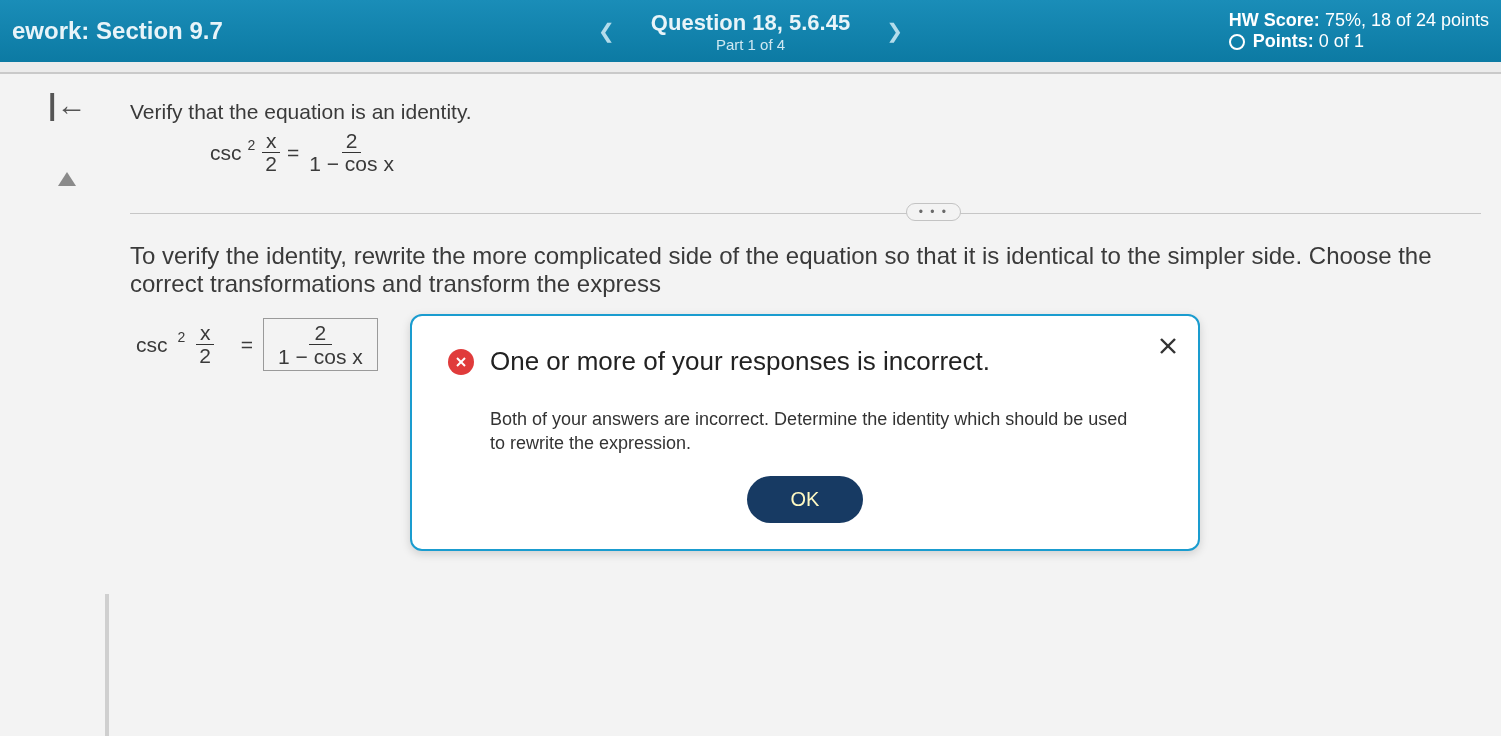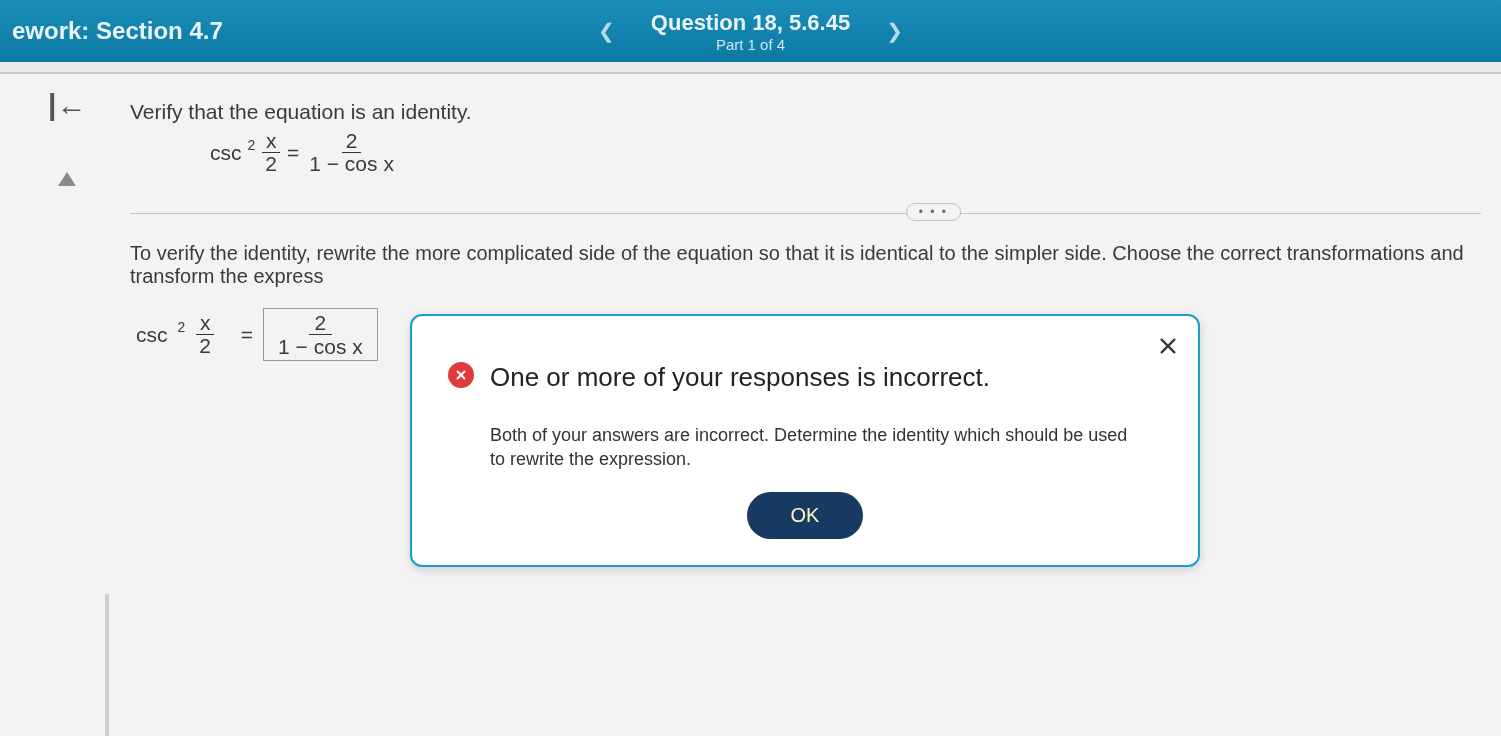--- a/index.html
+++ b/index.html
@@ -120,21 +120,21 @@
       top: -10px;
       background: #f3f3f3;
       border: 1px solid #c3c3c3;
       border-radius: 10px;
       padding: 1px 12px;
       font-size: 12px;
       color: #6a6a6a;
       letter-spacing: 2px;
       cursor: pointer;
     }
-    .instr { font-size: 20px; color: #3a3a3a; margin-bottom: 20px; }
+    .instr { font-size: 24px; color: #3a3a3a; margin-bottom: 20px; }
     .work-row {
       display: flex;
       align-items: center;
       gap: 10px;
       font-size: 21px;
       margin-left: 6px;
     }
     .answer-box {
       display: inline-flex;
       flex-direction: column;
@@ -171,23 +171,24 @@
       right: 20px;
       top: 16px;
       font-size: 26px;
       color: #333;
       cursor: pointer;
       background: none;
       border: none;
     }
     .modal-head {
       display: flex;
+      align-items: center;
       gap: 16px;
       margin-bottom: 30px;
-      margin-top: 20px;
+      margin-top: 4px;
     }
     .err-badge {
       width: 26px; height: 26px; border-radius: 50%;
       background: #e03b3b;
       display: flex; align-items: center; justify-content: center;
       flex: 0 0 auto;
     }
     .err-badge svg { width: 12px; height: 12px; }
     .modal-title { font-size: 26px; color: #222; }
     .modal-body { font-size: 18px; color: #333; margin-left: 42px; margin-bottom: 20px; line-height: 1.35; max-width: 640px; }
@@ -207,31 +208,44 @@
       top: 520px;
       width: 4px;
       height: 200px;
       background: #cfcfcf;
     }
   </style>
 </head>
 <body>
 
 <div class="header">
-  <div class="header-left">ework: Section 4.7</div>
+  <div class="header-left">ework: Section 9.7</div>
 
   <div class="header-center">
     <span class="nav-chevron">❮</span>
     <div class="question-block">
       <div class="question-title">Question 18, 5.6.45</div>
       <div class="question-sub">Part 1 of 4</div>
     </div>
     <span class="nav-chevron">❯</span>
   </div>
 
+  <div class="header-right">
+    <div class="hw-score">
+      <span>HW Score:</span>
+      <span class="val">75%, 18 of 24 points</span>
+    </div>
+    <div class="points-line">
+      <span class="circle-icon"></span>
+      <span>
+        <b>Points:</b>
+        <span>0 of 1</span>
+      </span>
+    </div>
+  </div>
 </div>
 
 <div class="content-area">
 
   <div class="left-rail">
     <span class="back-icon">|←</span>
     <span class="bell-icon"></span>
   </div>
 
   <div class="problem">

